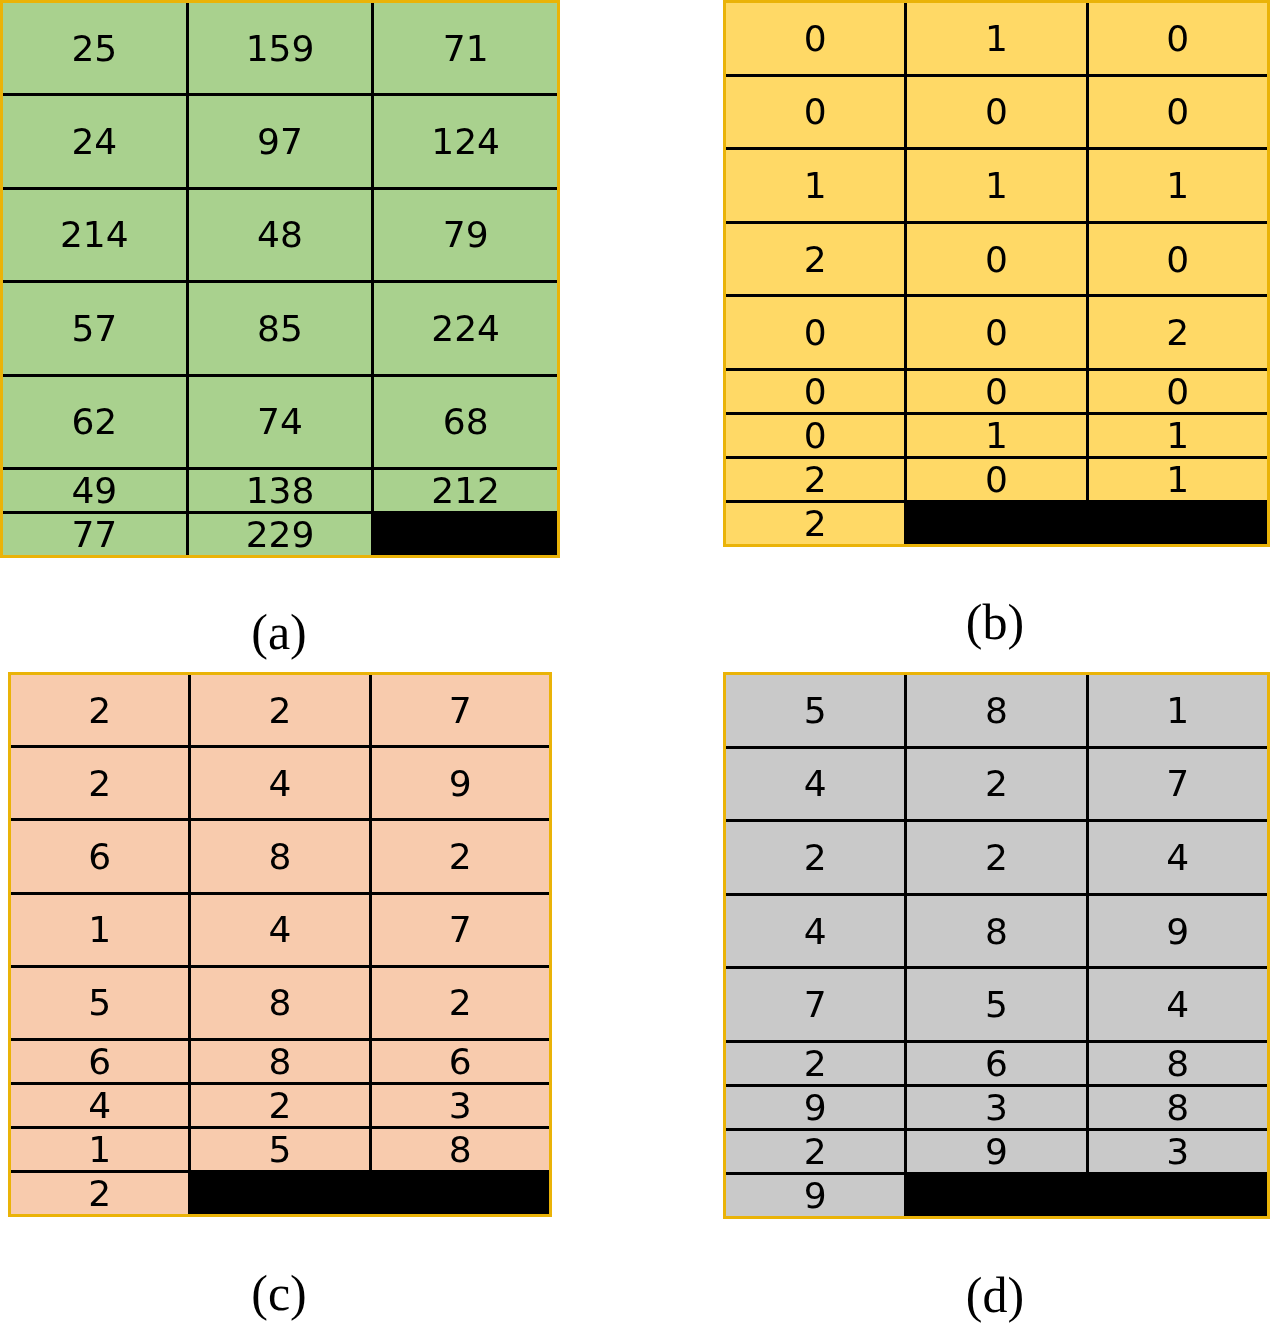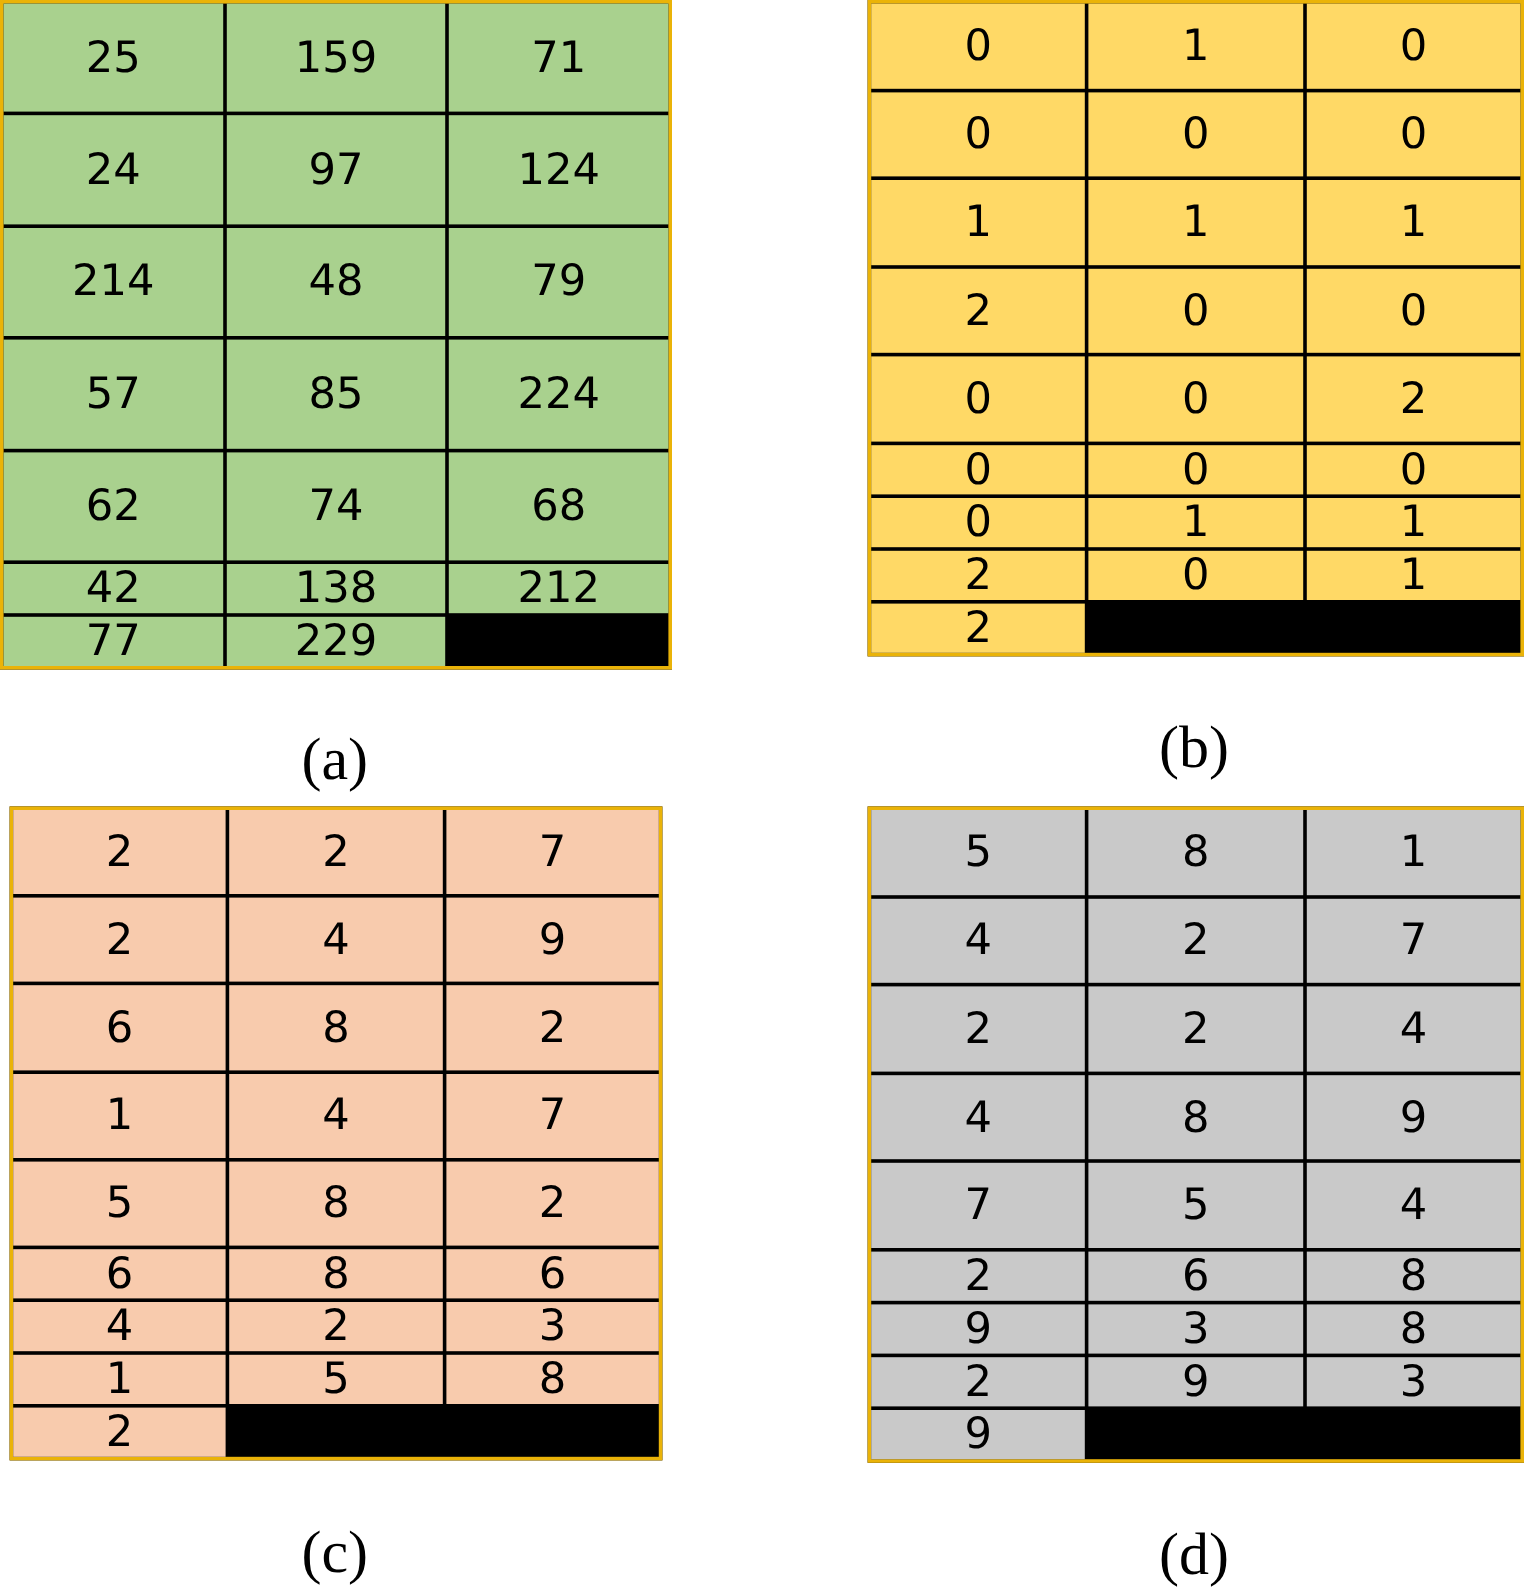--- a/index.html
+++ b/index.html
@@ -51,21 +51,21 @@
     <div class="cell">124</div>
     <div class="cell">214</div>
     <div class="cell">48</div>
     <div class="cell">79</div>
     <div class="cell">57</div>
     <div class="cell">85</div>
     <div class="cell">224</div>
     <div class="cell">62</div>
     <div class="cell">74</div>
     <div class="cell">68</div>
-    <div class="cell">42</div>
+    <div class="cell">49</div>
     <div class="cell">138</div>
     <div class="cell">212</div>
     <div class="cell">77</div>
     <div class="cell">229</div>
   </div>
 <div id="cap-a" class="caption">(a)</div>
 
 <div id="grid-b" class="grid">
     <div class="cell">0</div>
     <div class="cell">1</div>

